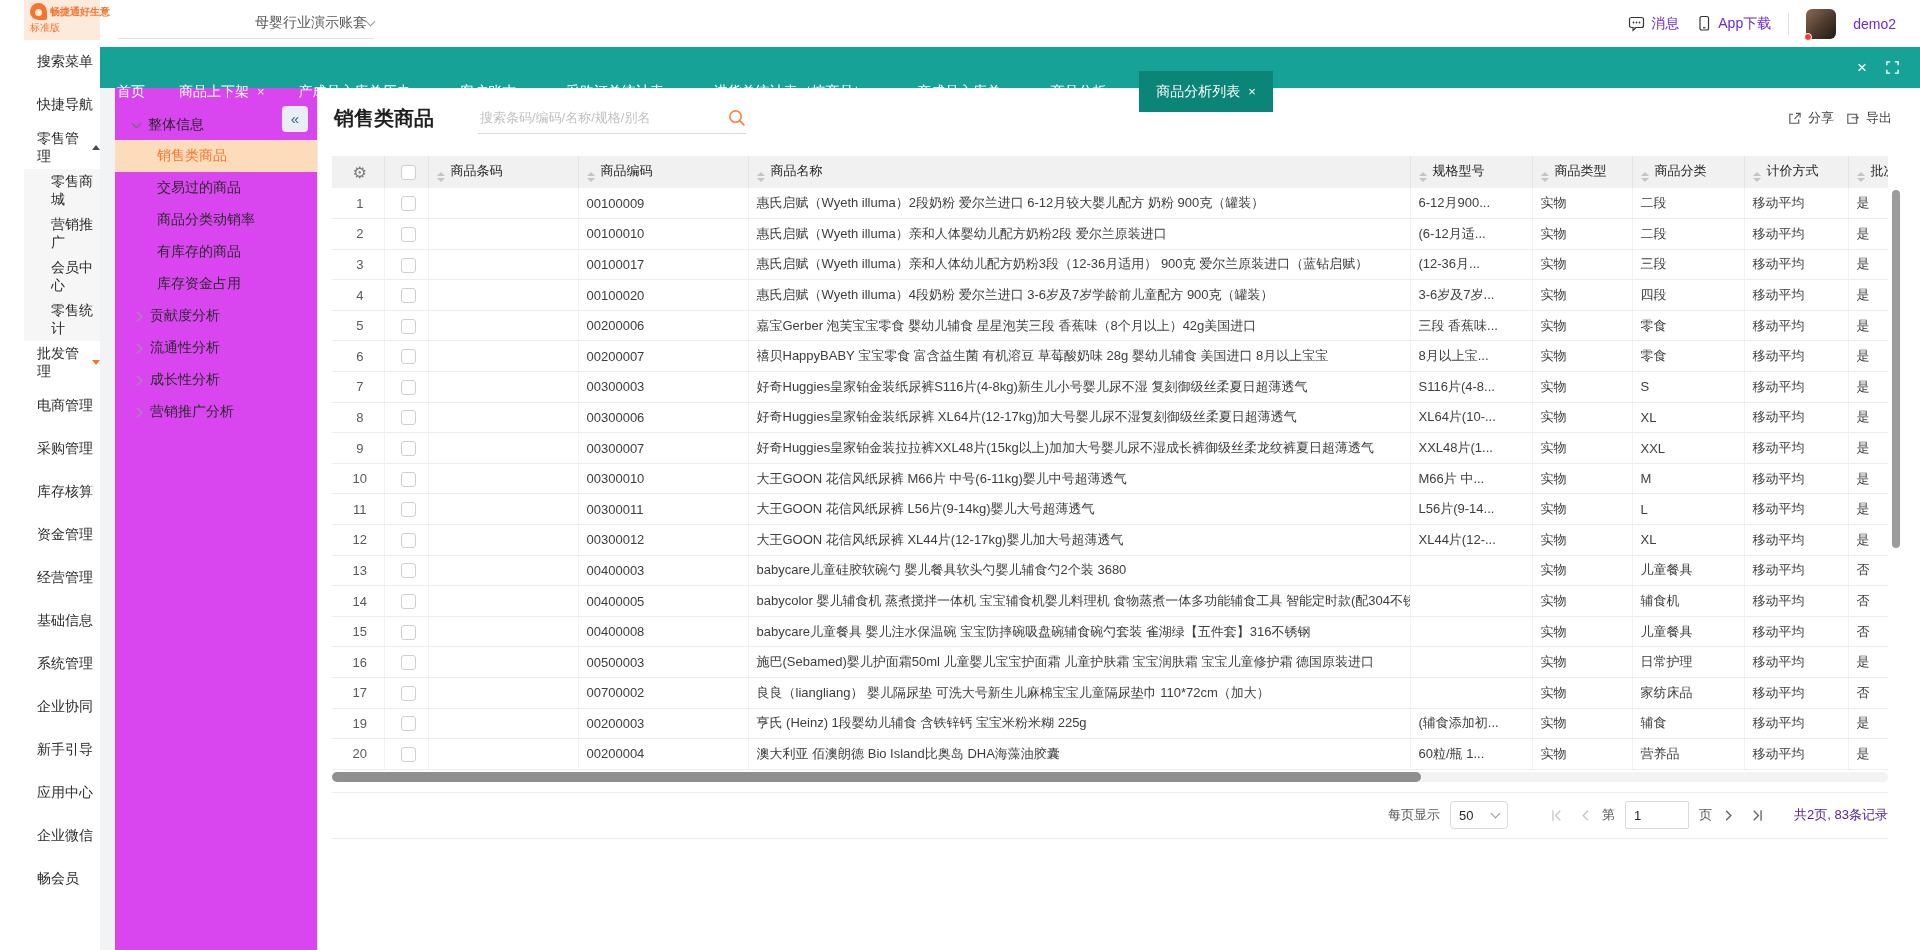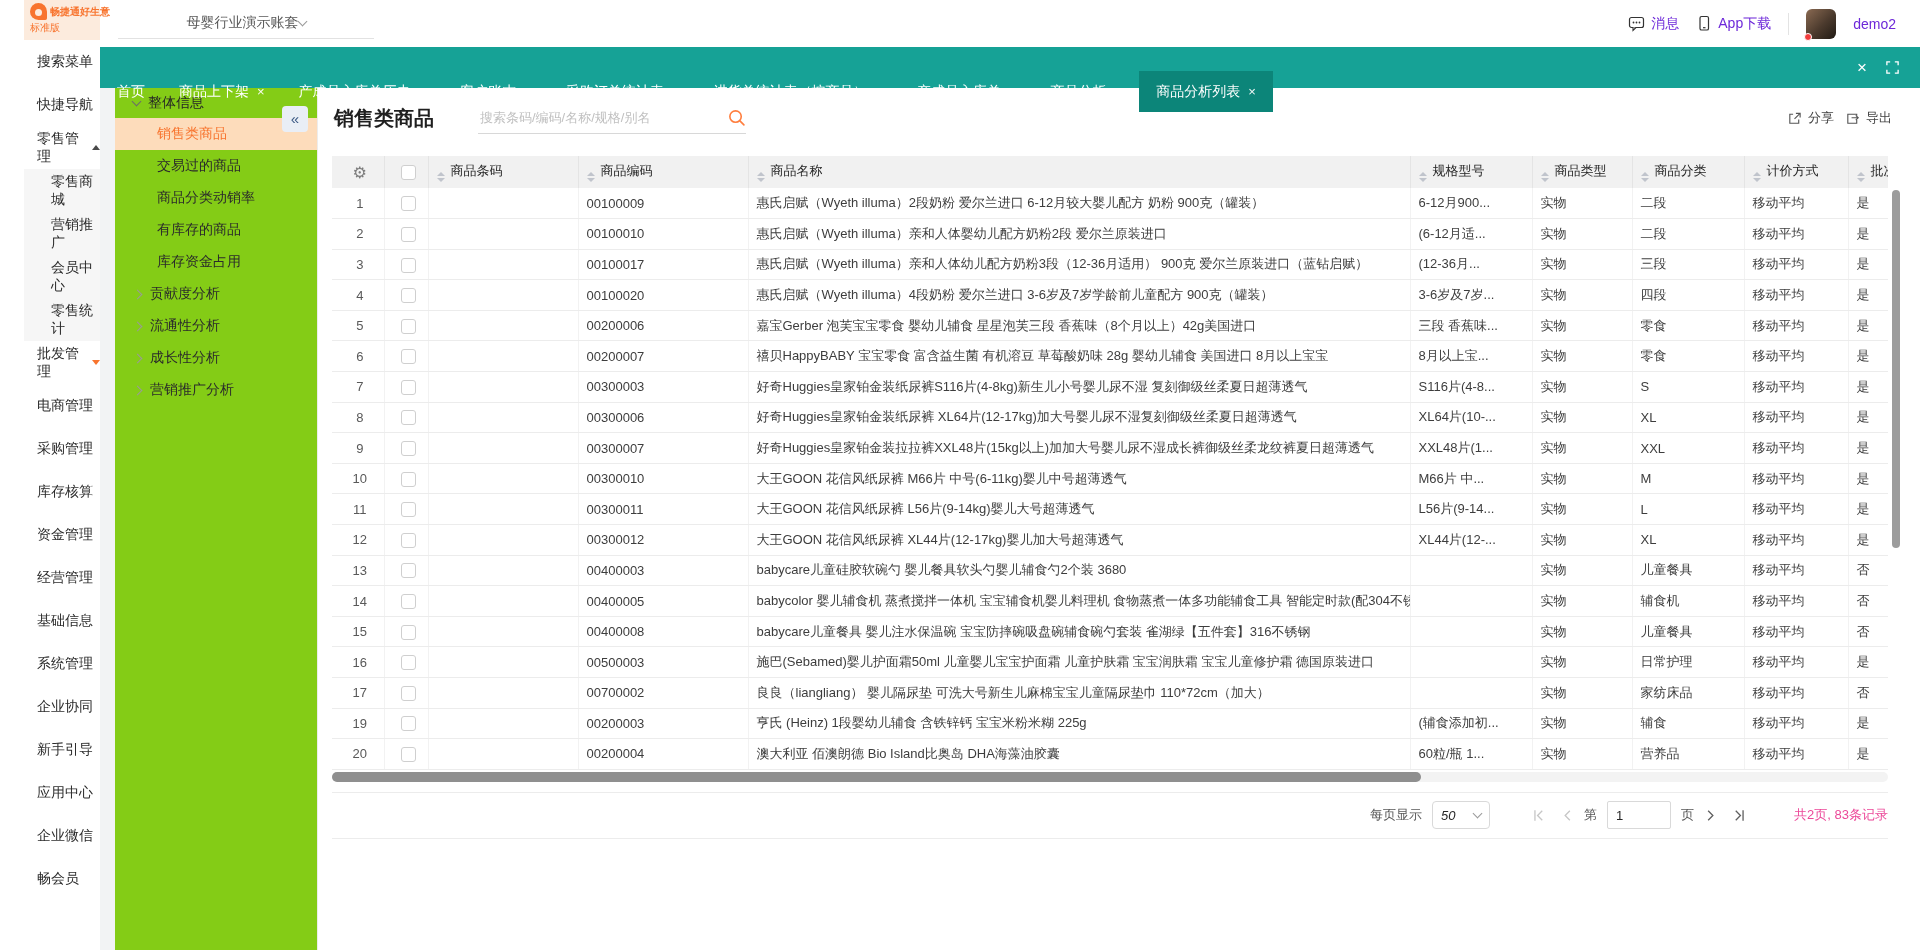--- a/index.html
+++ b/index.html
@@ -19,21 +19,21 @@
   .side-sub{background:#f6f6f6;}
   .side-sub .side-item{padding-left:27px;}
   .tri{width:0;height:0;border-left:4px solid transparent;border-right:4px solid transparent;margin-left:7px;}
   .tri-up{border-bottom:5px solid #4a4a4a;}
   .tri-down{border-top:5px solid #f8742e;}
 
   
   .topbar{position:absolute;left:100px;top:0;right:0;height:47px;background:#fff;
           display:flex;align-items:center;justify-content:space-between;padding:0 24px 0 18px;}
   .account-select{width:256px;height:30px;border-bottom:1px solid #e2e2e2;display:flex;
-                  align-items:center;justify-content:center;color:#595959;cursor:pointer;}
+                  align-items:center;justify-content:flex-end;color:#595959;cursor:pointer;}
   .chev{display:inline-block;width:7px;height:7px;border-right:1.4px solid #9a9a9a;border-bottom:1.4px solid #9a9a9a;}
   .chev-down{transform:rotate(45deg);margin-top:-4px;}
   .chev-right{transform:rotate(-45deg);}
   .topbar-right{display:flex;align-items:center;gap:17px;color:#6d28d9;justify-content:center;}
   .tb-btn{display:flex;align-items:center;gap:6px;cursor:pointer;font-size:14px;}
   .vdiv{width:1px;height:22px;background:#e3e3e3;}
   .avatar{width:30px;height:30px;border-radius:6px;background:linear-gradient(135deg,#8a6a52 0%,#4b3a2d 55%,#201a14 100%);position:relative;cursor:pointer;}
   .avatar .dot{position:absolute;left:-2px;bottom:-2px;width:8px;height:8px;border-radius:50%;background:#f23c3c;border:1px solid #fff;}
 
   
@@ -42,21 +42,21 @@
   .tabs{display:flex;height:100%;margin-top:48px;}
   .tab{display:flex;align-items:center;padding:0 17px;color:#fff;font-size:14px;cursor:pointer;white-space:nowrap;}
   .tab.active{background:#0c8579;}
   .tab-x{margin-left:8px;font-size:13px;opacity:.95;}
   .tabbar-actions{display:flex;align-items:center;gap:18px;padding-right:20px;color:#fff;}
   .tabbar-actions span{cursor:pointer;display:flex;align-items:center;}
 
   
   .content{position:absolute;left:100px;top:88px;right:0;bottom:0;background:#fff;display:flex;}
   .gutter{width:15px;background:#f2f3f4;}
-  .subpanel{width:203px;background:#84cc16;border-right:1px solid #ececec;position:relative;flex:0 0 203px;}
+  .subpanel{width:203px;background:#d946ef;border-right:1px solid #ececec;padding-top:22px;position:relative;flex:0 0 203px;}
   .subpanel-head{display:flex;align-items:center;gap:8px;height:30px;padding-left:18px;color:#262626;}
   .collapse-btn{position:absolute;right:9px;top:18px;width:26px;height:26px;background:#e9eef6;color:#3c5a85;
                 border:none;border-radius:4px;font-size:15px;line-height:24px;cursor:pointer;font-family:inherit;}
   .p-item{height:32px;display:flex;align-items:center;padding-left:42px;font-size:14px;color:#2b2b2b;cursor:pointer;}
   .p-item.sel{background:#fddcbb;color:#f8742e;}
   .p-group{height:32px;display:flex;align-items:center;gap:9px;padding-left:19px;font-size:14px;color:#2b2b2b;cursor:pointer;}
 
   .main{flex:1;display:flex;flex-direction:column;min-width:0;}
   .main-head{display:flex;align-items:center;height:54px;padding:6px 28px 0 16px;}
   .page-title{font-size:20px;font-weight:bold;color:#1f1f1f;margin:0;}
@@ -85,25 +85,25 @@
   .s-down{border-top:4px solid #c0c4cc;}
   .vscroll{position:absolute;right:-12px;top:34px;bottom:2px;width:8px;}
   .vthumb{width:8px;height:62%;background:#9c9c9c;border-radius:4px;cursor:pointer;}
   .hscroll{margin:2px 32px 0 14px;height:10px;background:#f3f3f3;border-radius:5px;position:relative;}
   .hthumb{position:absolute;left:0;top:0;height:10px;width:70%;background:#8f8f8f;border-radius:5px;cursor:pointer;}
 
   
   .pager{display:flex;align-items:center;justify-content:flex-end;height:47px;margin:10px 32px 0 14px;
          border-top:1px solid #ececec;border-bottom:1px solid #ececec;font-size:13px;color:#595959;}
   .pg-select{width:58px;height:28px;border:1px solid #d9d9d9;border-radius:4px;display:flex;align-items:center;
-             justify-content:space-between;padding:0 8px;margin:0 34px 0 10px;color:#262626;cursor:pointer;font-style:italic;}
+             justify-content:space-between;padding:0 8px;margin:0 34px 0 10px;color:#262626;cursor:pointer;}
   .pg-arrow{display:flex;align-items:center;padding:0 7px;cursor:pointer;}
   .pg-input{width:64px;height:28px;border:1px solid #d9d9d9;border-radius:2px;padding:0 8px;font-size:13px;
             color:#262626;font-family:inherit;margin:0 8px;outline:none;}
-  .pg-total{margin-left:40px;color:#ec4899;}
+  .pg-total{margin-left:22px;color:#4c1d95;}
   .pg-word{margin:0 2px;}
 </style>
 </head>
 <body>
 
 <aside class="sidebar">
   <div class="logo-block">
     <div class="logo-row">
       <div class="logo-mark"></div>
       <span class="brand-name">畅捷通好生意</span>

